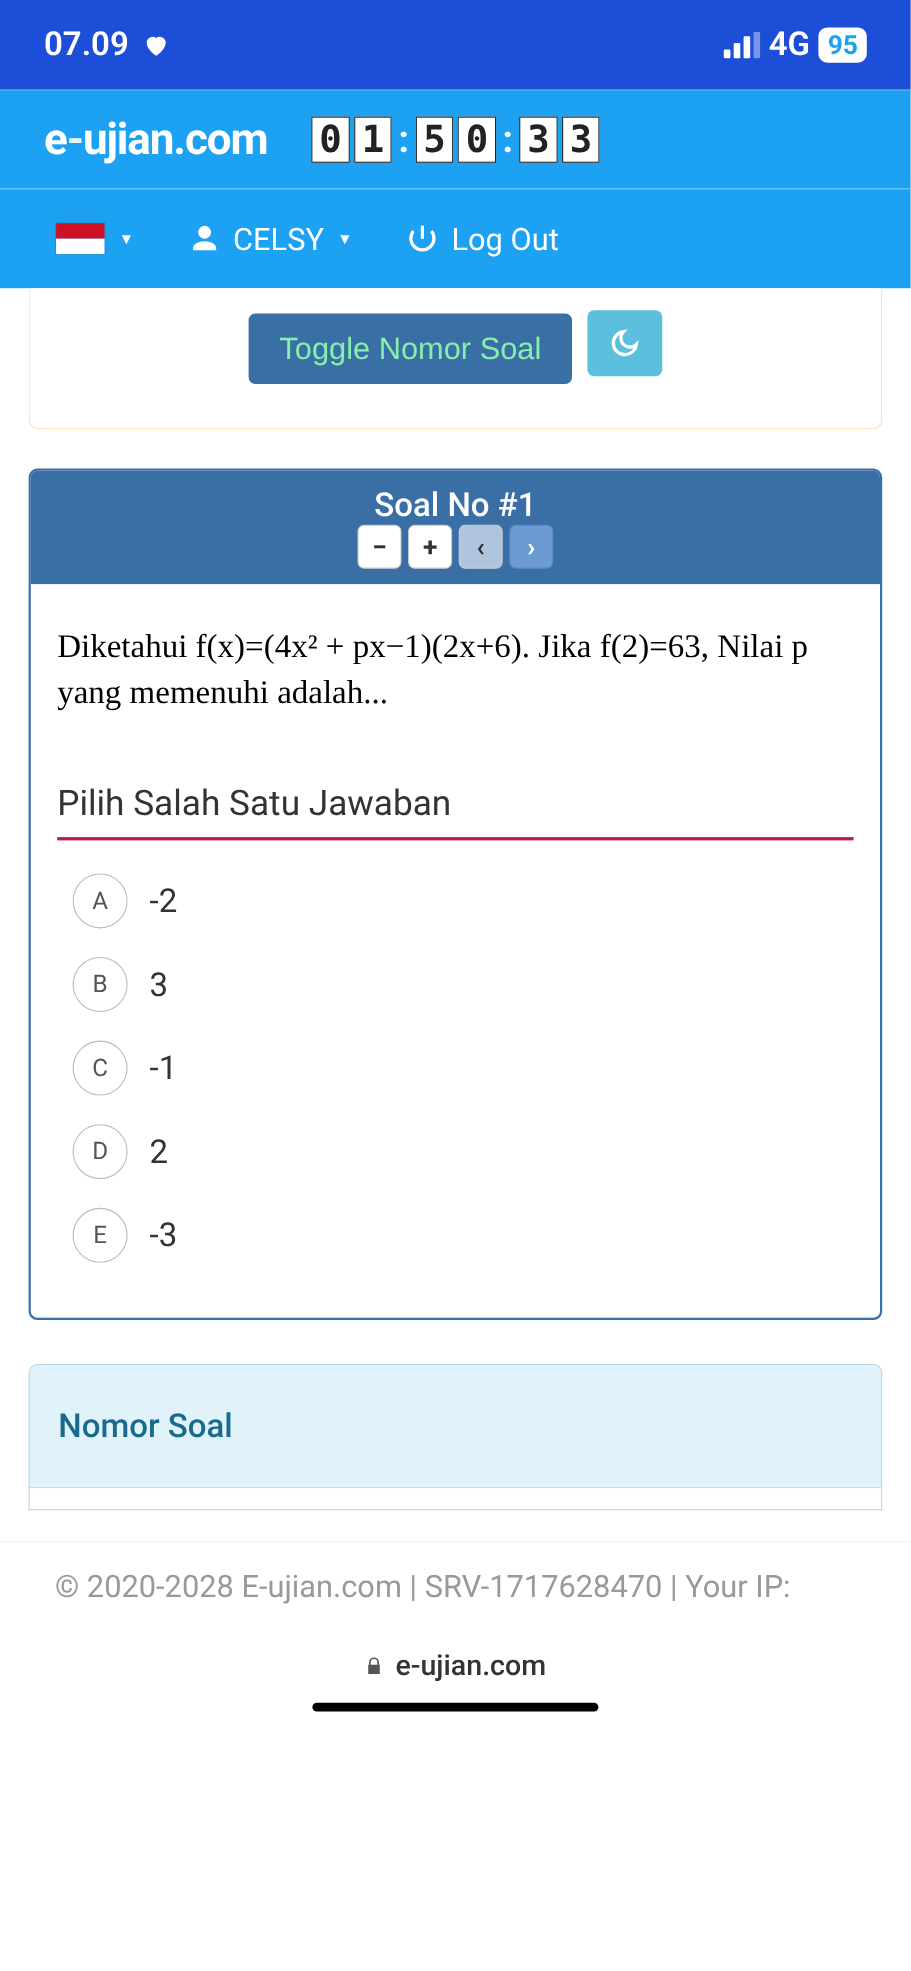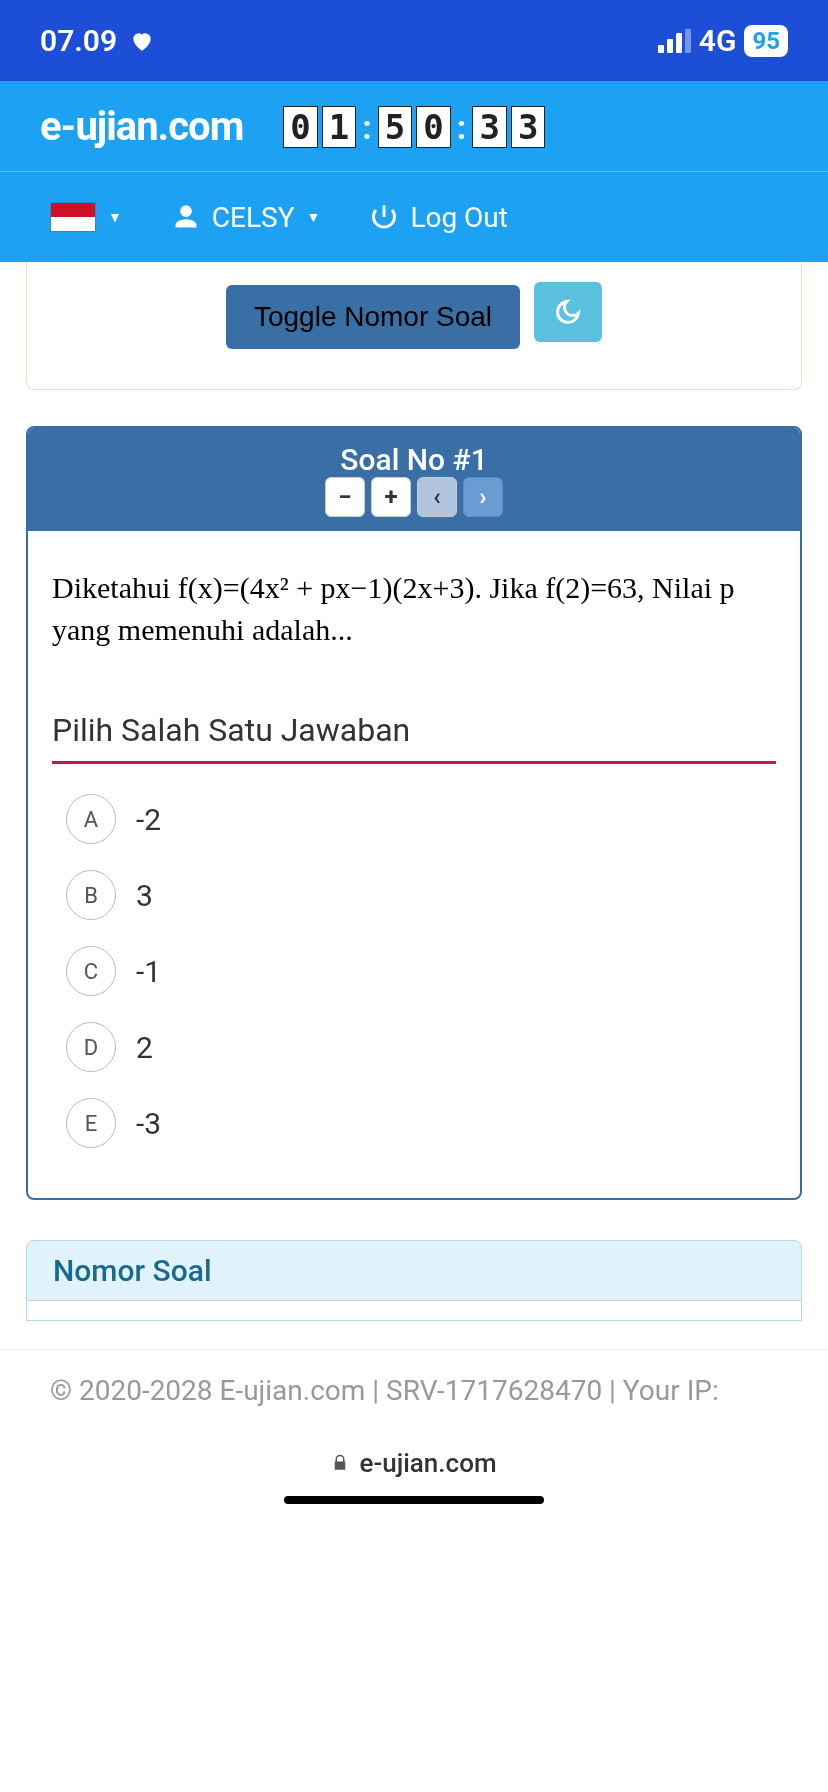--- a/index.html
+++ b/index.html
@@ -27,21 +27,21 @@
 .user-bar { height: 90px; background:#1da1f2; display:flex; align-items:center; padding:0 50px; gap:50px; }
 .flag-wrap { display:flex; align-items:center; gap:12px; }
 .flag { width:46px; height:30px; display:flex; flex-direction:column; border:1px solid rgba(0,0,0,0.1);}
 .flag .top { flex:1; background:#ce1126;}
 .flag .bot { flex:1; background:#fff;}
 .caret { color:#fff; font-size:14px;}
 .user-item { display:flex; align-items:center; gap:12px; color:#fff; font-size:28px; }
 .user-icon, .power-icon { width:28px; height:28px;}
 
 .panel-top { margin: 0 26px; background:#fff; border:1px solid #ffe0b2; border-top:none; border-radius:0 0 8px 8px; padding: 20px 0 40px; text-align:center; }
-.btn-blue { background:#3a6fa5; color:#000000; border:none; font-size:28px; padding:16px 28px; border-radius:6px; }
+.btn-blue { background:#3a6fa5; color:#86efac; border:none; font-size:28px; padding:16px 28px; border-radius:6px; }
 .btn-moon { background:#5bc0de; border:none; width:68px; height:60px; margin-left:10px; border-radius:6px; display:inline-flex; align-items:center; justify-content:center;}
 .moon { width:28px; height:28px;}
 
 .question-card { margin: 36px 26px 0; border:2px solid #3a6fa5; border-radius:8px; overflow:hidden; background:#fff;}
 .qc-header { background:#3a6fa5; color:#fff; display:flex; align-items:center; justify-content:space-between; padding:14px 24px;flex-direction:column;}
 .qc-title { font-size:30px; font-weight:500; }
 .qc-controls { display:flex; gap:6px; }
 .qc-btn { width:40px; height:40px; border-radius:6px; background:#fff; border:1px solid #ccc; display:flex; align-items:center; justify-content:center; font-size:24px; font-weight:700; color:#333;}
 .qc-btn.active { background:#b0c4de; }
 .qc-btn.nav { background:#6b9bd2; color:#fff; border-color:#5a8ac0;}
@@ -50,21 +50,21 @@
 .question-text { font-family: "Times New Roman", serif; font-size:30px; line-height:1.4; color:#000; margin-bottom:60px; white-space:normal;}
 .answer-heading { font-size:32px; color:#333; font-weight:400; padding-bottom:12px; border-bottom:3px solid #be185d; margin-bottom:30px;}
 .answers { padding-left:14px;}
 .answer-row { display:flex; align-items:center; gap:20px; margin-bottom:26px;}
 .answer-letter { width:50px; height:50px; border:1px solid #bbb; border-radius:50%; display:flex; align-items:center; justify-content:center; font-size:22px; color:#555;}
 .answer-text { font-size:30px; color:#333;}
 
 .qc-footer { border-top:1px solid #ddd; margin-top:60px; padding:30px 0 6px; display:flex; justify-content:space-between;}
 .nav-btn { background:#fff; border:1px solid #ccc; border-radius:6px; padding:12px 22px; font-size:24px; color:#444;}
 
-.nomor-panel { margin:40px 26px 0; border:1px solid #b3d7e8; border-radius:8px 8px 0 0; background:#e0f3fb; padding:12px 26px; }
+.nomor-panel { margin:40px 26px 0; border:1px solid #b3d7e8; border-radius:8px 8px 0 0; background:#e0f3fb; padding:38px 26px; }
 .nomor-title { color:#1a6a8e; font-size:30px; font-weight:500;}
 .nomor-body { background:#fff; height:20px; border:1px solid #b3d7e8; border-top:none; margin:0 26px;}
 
 .footer-text { padding: 24px 50px; font-size:28px; color:#999; border-top:1px solid #eee; margin-top:28px;}
 
 .bottom-bar { height: 90px; display:flex; flex-direction:column; align-items:center; justify-content:center; gap:18px; }
 .url-row { display:flex; align-items:center; gap:10px; font-size:26px; color:#333; font-weight:500;}
 .lock { width:18px; height:18px;}
 .home-ind { width:260px; height:8px; background:#000; border-radius:4px;}
 </style>
@@ -143,21 +143,21 @@
   <div class="qc-header">
     <div class="qc-title">Soal No #1</div>
     <div class="qc-controls">
       <div class="qc-btn">−</div>
       <div class="qc-btn">+</div>
       <div class="qc-btn active">‹</div>
       <div class="qc-btn nav">›</div>
     </div>
   </div>
   <div class="qc-body">
-    <div class="question-text">Diketahui f(x)=(4x² + px−1)(2x+3). Jika f(2)=63, Nilai p yang memenuhi adalah...</div>
+    <div class="question-text">Diketahui f(x)=(4x² + px−1)(2x+6). Jika f(2)=63, Nilai p yang memenuhi adalah...</div>
     <div class="answer-heading">Pilih Salah Satu Jawaban</div>
     <div class="answers" id="answers">
         <div class="answer-row">
           <div class="answer-letter">A</div>
           <div class="answer-text">-2</div>
         </div>
         <div class="answer-row">
           <div class="answer-letter">B</div>
           <div class="answer-text">3</div>
         </div>

